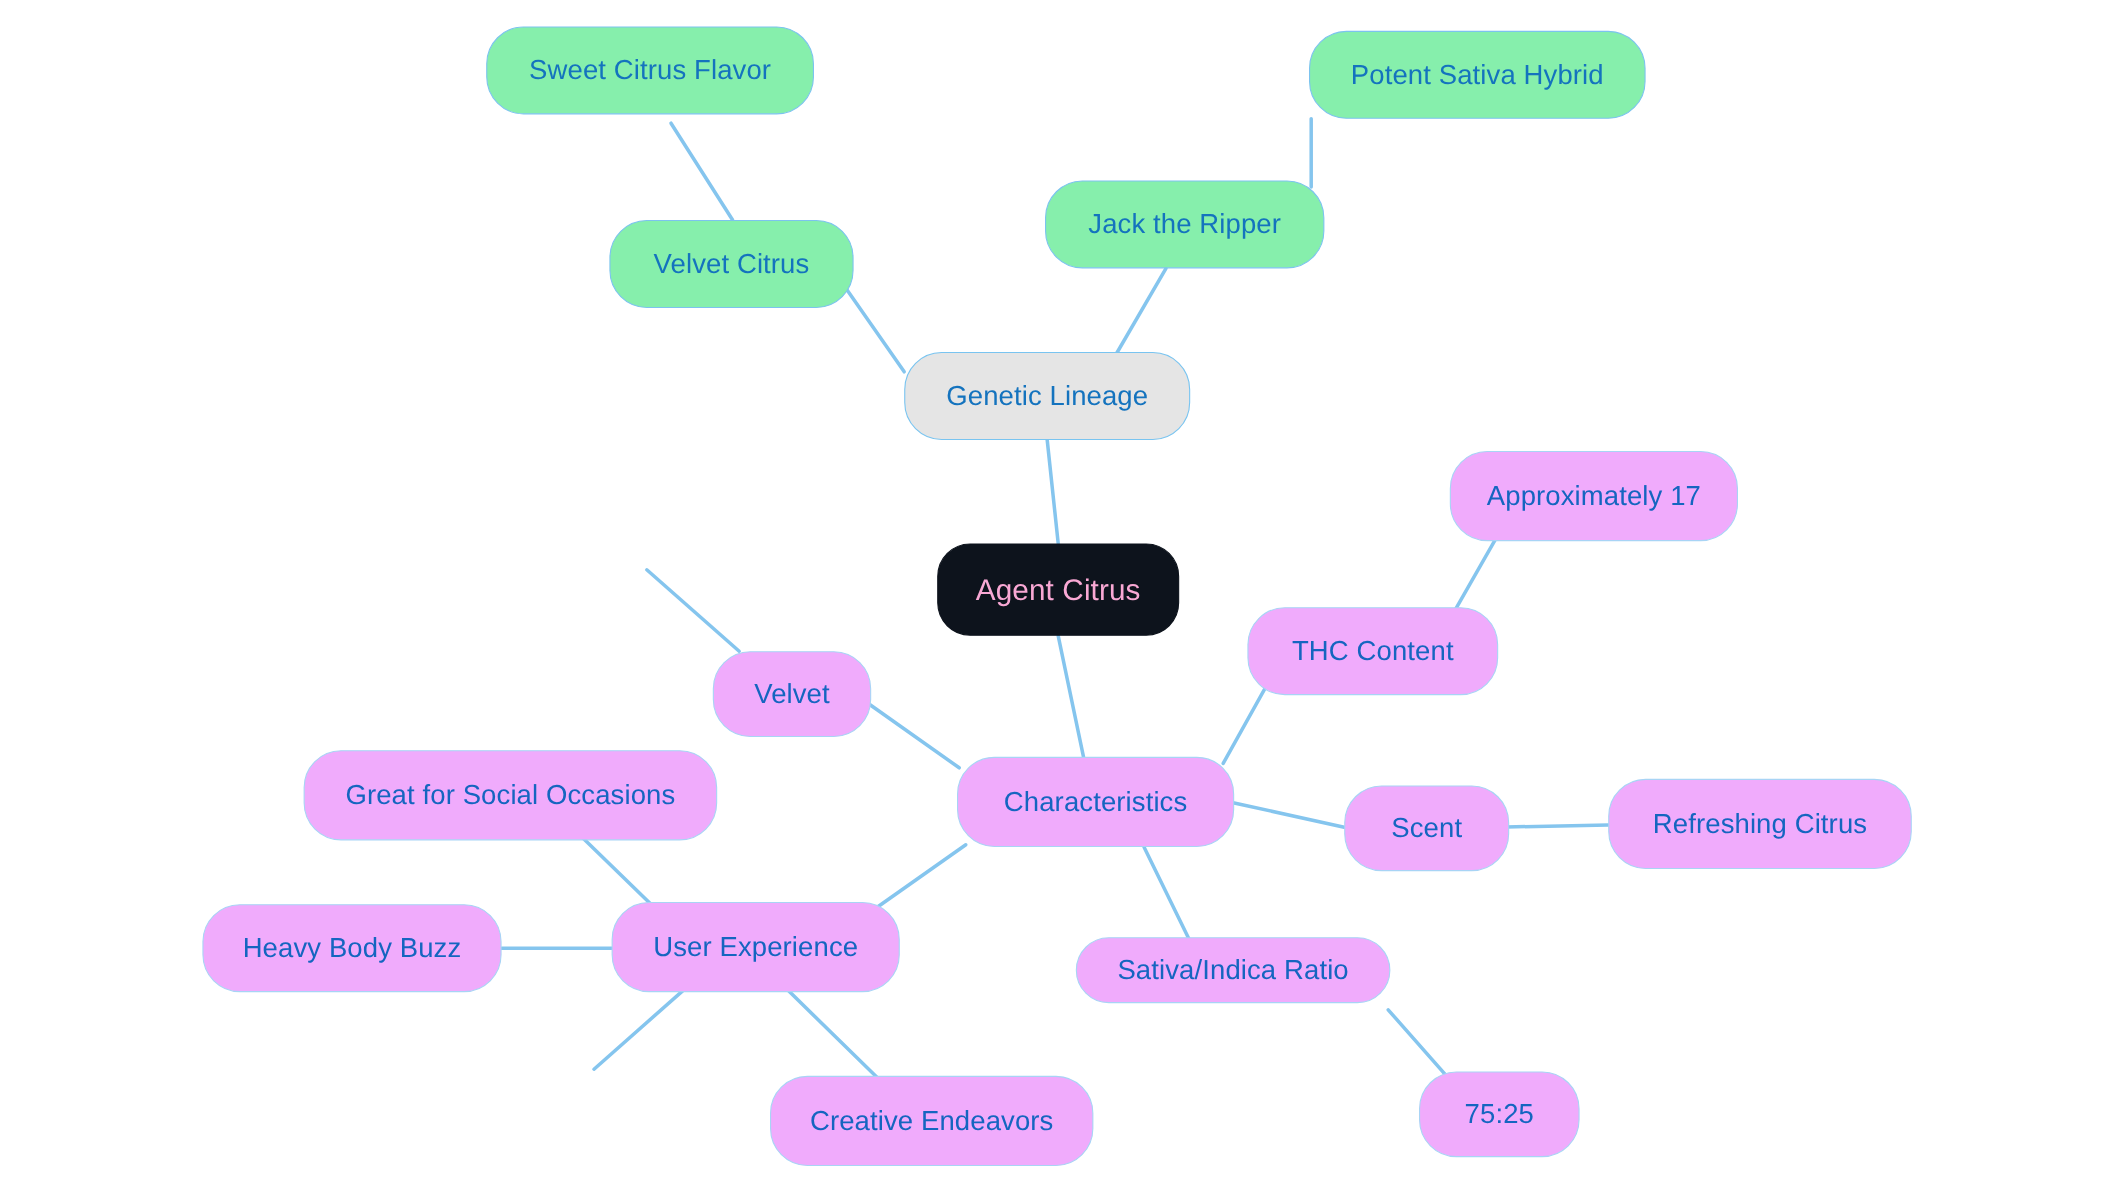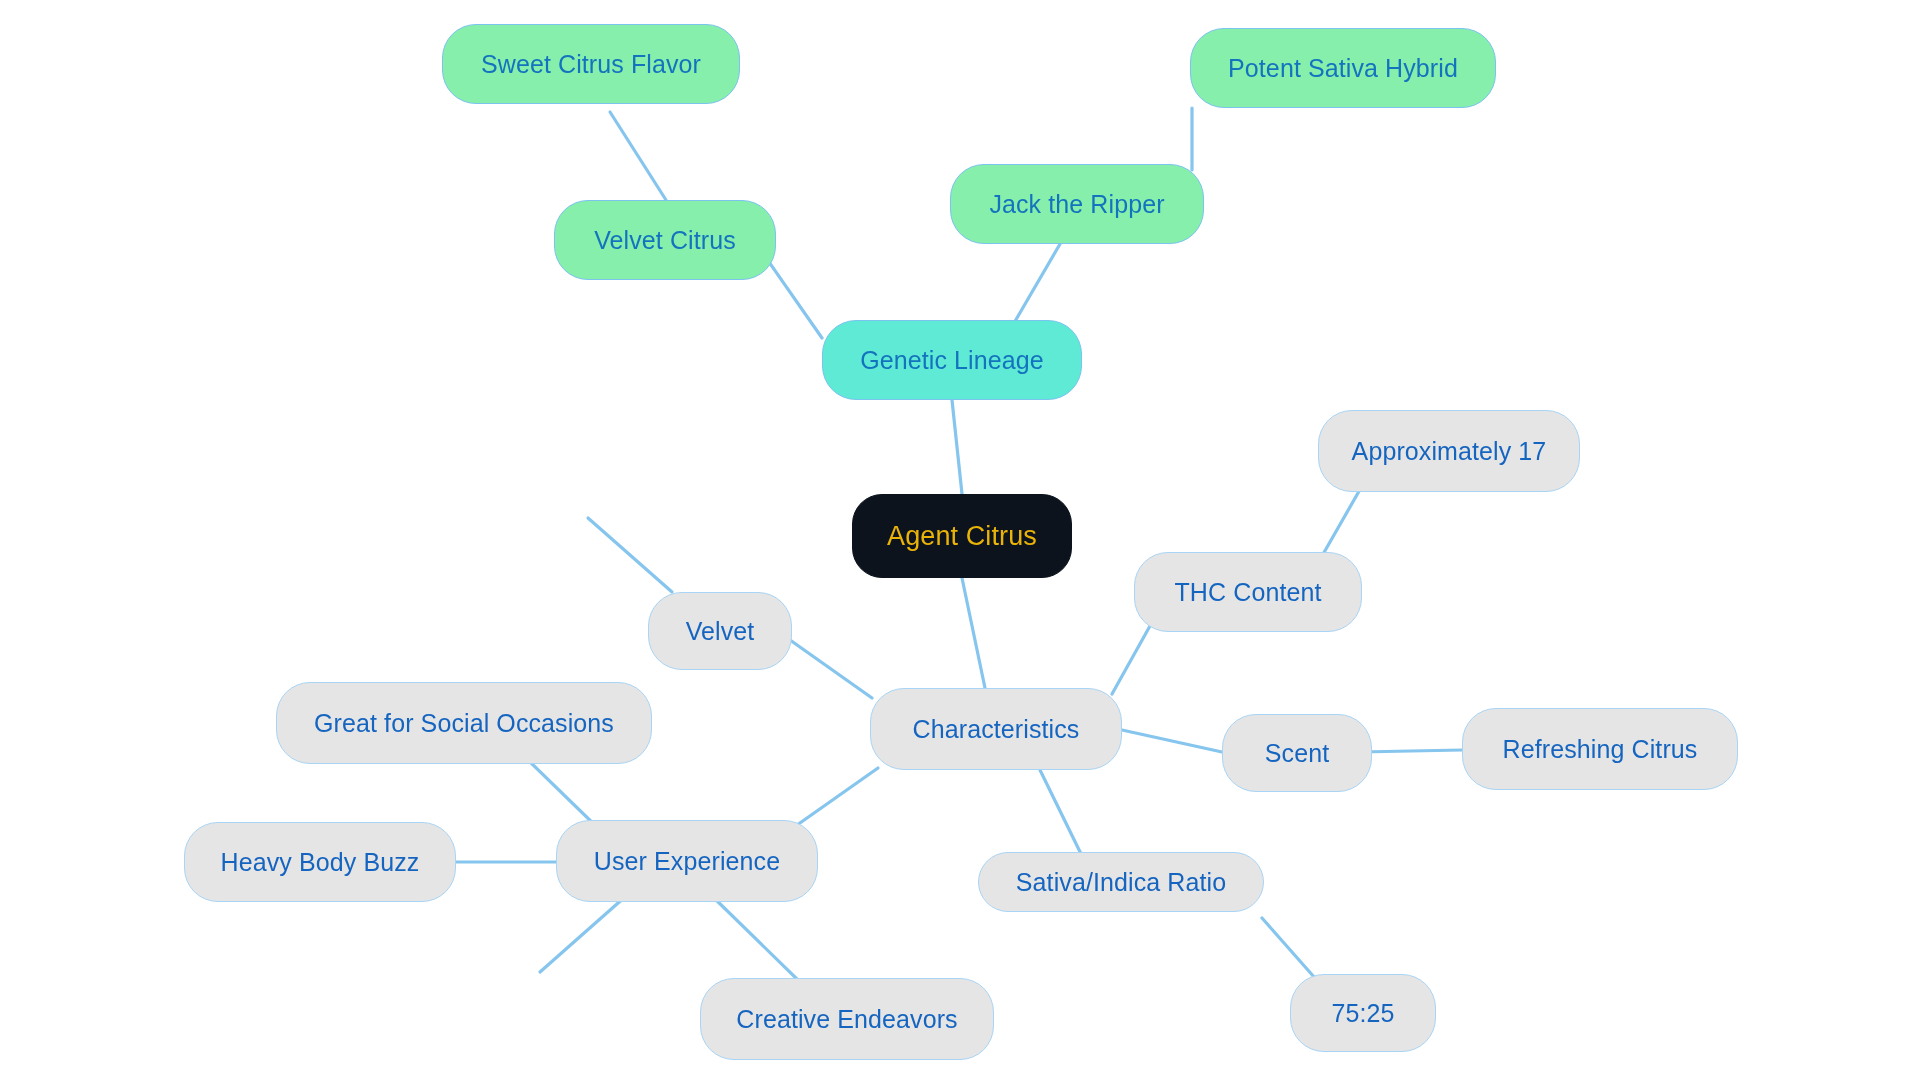--- a/index.html
+++ b/index.html
@@ -36,34 +36,34 @@
     text-align: center;
     border-radius: 34px;
     line-height: 1.2;
     white-space: nowrap;
     letter-spacing: 0.1px;
   }
   
   .node.root {
     background: #0d131c;
     border: 1px solid #0d131c;
-    color: #eab308;
+    color: #f9a8d4;
     font-size: 27px;
     border-radius: 30px;
   }
   
   .node.branch {
-    background: #5eead4;
+    background: #e5e5e5;
     border: 1.6px solid #79c4f0;
     color: #1473be;
     font-size: 25px;
   }
   
   .node.leaf {
-    background: #e5e5e5;
+    background: #f0abfc;
     border: 1.6px solid #a8d4f5;
     color: #1565c0;
     font-size: 25px;
   }
   
   .node.leaf-strong {
     background: #86efac;
     border: 1.6px solid #7cc3ef;
     color: #1473be;
     font-size: 25px;

